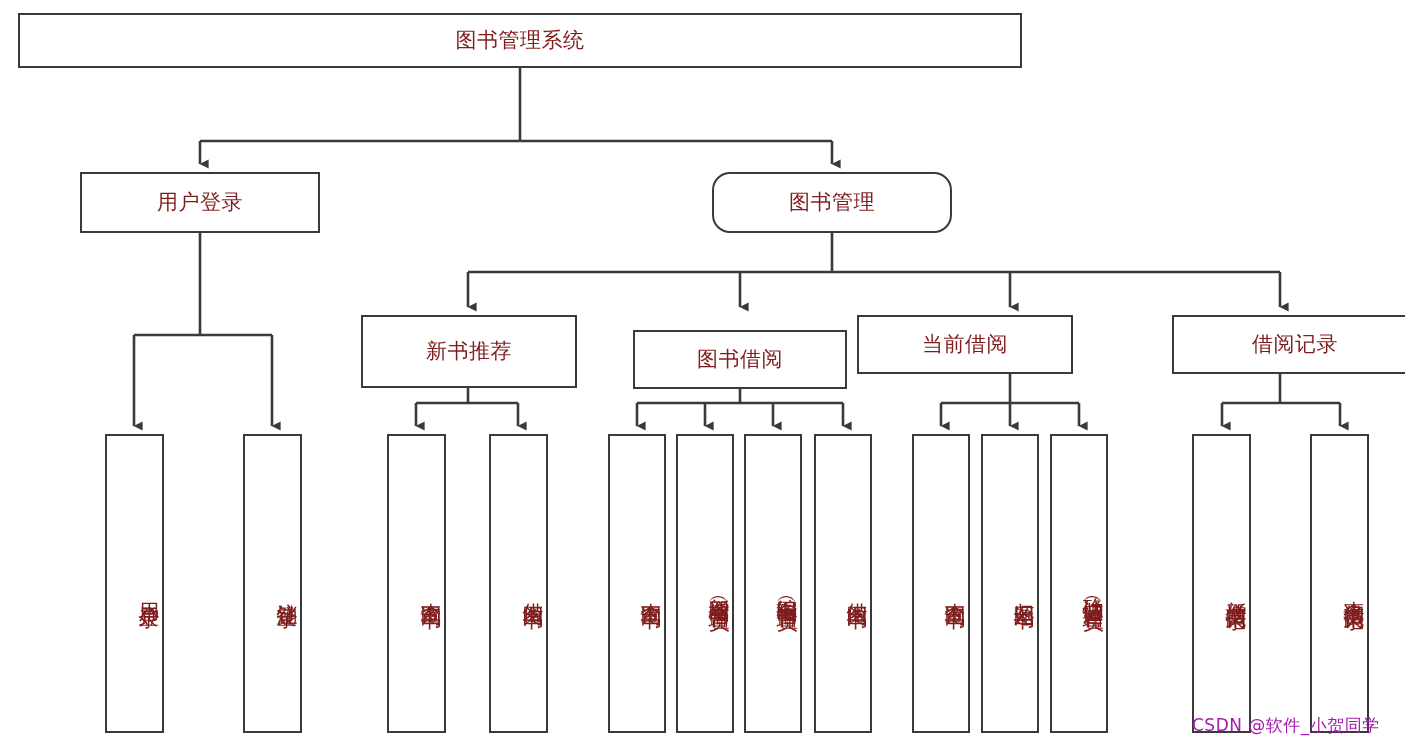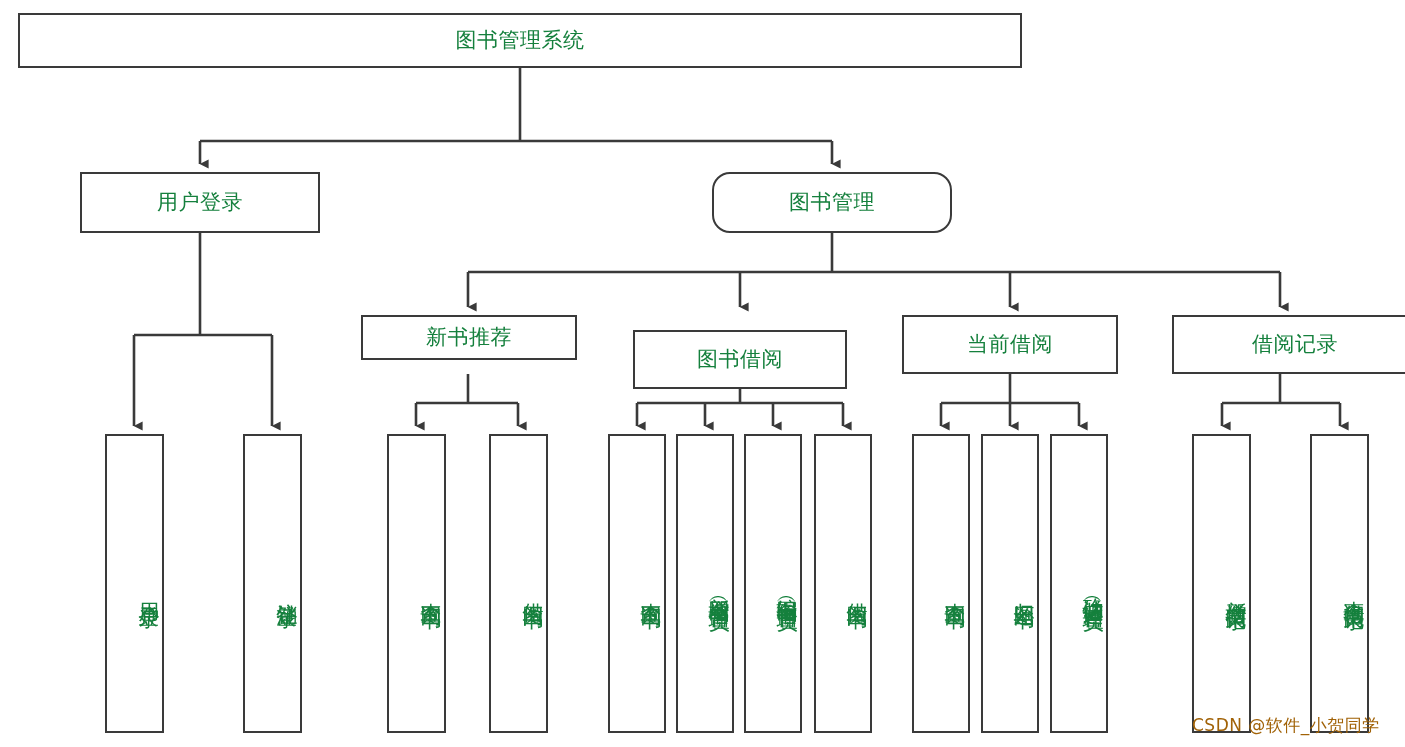--- a/index.html
+++ b/index.html
@@ -22,21 +22,21 @@
     top: 0;
     width: 1405px;
     height: 747px;
     pointer-events: none;
   }
   .node {
     position: absolute;
     box-sizing: border-box;
     border: 2.5px solid #3a3a3a;
     background: #ffffff;
-    color: #15803d;
+    color: #7f1d1d;
     display: flex;
     align-items: center;
     justify-content: center;
     text-align: left;
     z-index: 2;
   }
   .node.h {
     font-size: 21px;
     line-height: 1.2;
     letter-spacing: 0.5px;
@@ -52,21 +52,21 @@
     justify-content: center;
   }
   .node-label {
     display: block;
   }
   .watermark {
     position: absolute;
     left: 1192px;
     top: 714px;
     font-size: 17px;
-    color: #a16207;
+    color: #a21caf;
     letter-spacing: 0.5px;
     white-space: nowrap;
     z-index: 5;
     font-family: "DejaVu Sans", "Liberation Sans", sans-serif;
   }
 </style>
 </head>
 <body>
 
 <div id="diagram-root">
@@ -125,27 +125,27 @@
     <span class="node-label">图书管理系统</span>
   </div>
 
   <div class="node h" style="left:80px; top:172px; width:240px; height:61px;">
     <span class="node-label">用户登录</span>
   </div>
   <div class="node h" style="left:712px; top:172px; width:240px; height:61px;border-radius:18px;">
     <span class="node-label">图书管理</span>
   </div>
 
-  <div class="node h" style="left:361px; top:315px; width:216px; height:45px;">
+  <div class="node h" style="left:361px; top:315px; width:216px; height:73px;">
     <span class="node-label">新书推荐</span>
   </div>
   <div class="node h" style="left:633px; top:315px; width:214px; height:59px;margin-top:15px;">
     <span class="node-label">图书借阅</span>
   </div>
-  <div class="node h" style="left:902px; top:315px; width:216px; height:59px;">
+  <div class="node h" style="left:857px; top:315px; width:216px; height:59px;">
     <span class="node-label">当前借阅</span>
   </div>
   <div class="node h" style="left:1172px; top:315px; width:246px; height:59px;">
     <span class="node-label">借阅记录</span>
   </div>
 
   <div class="node v" style="left:105px; top:434px; width:59px; height:299px;">
     <span class="node-label">用户登录</span>
   </div>
   <div class="node v" style="left:243px; top:434px; width:59px; height:299px;">

